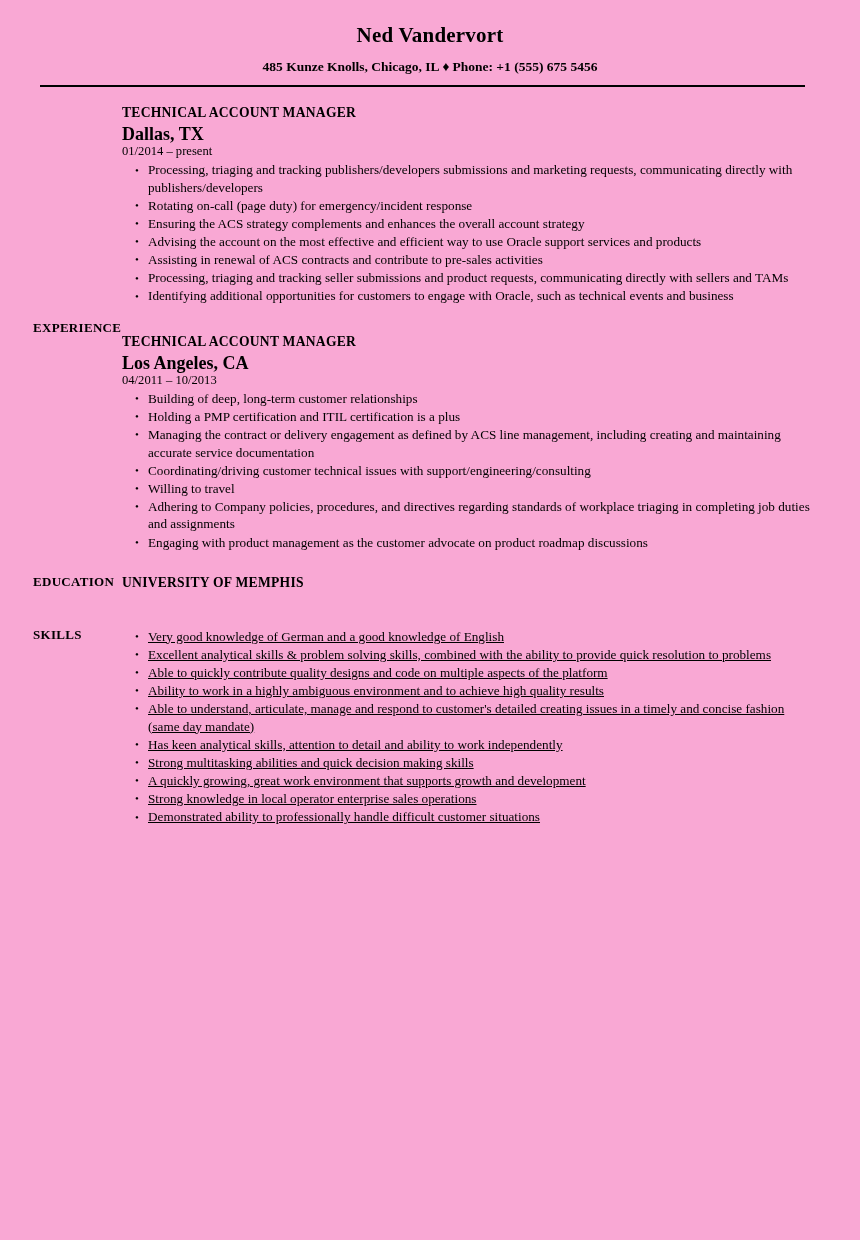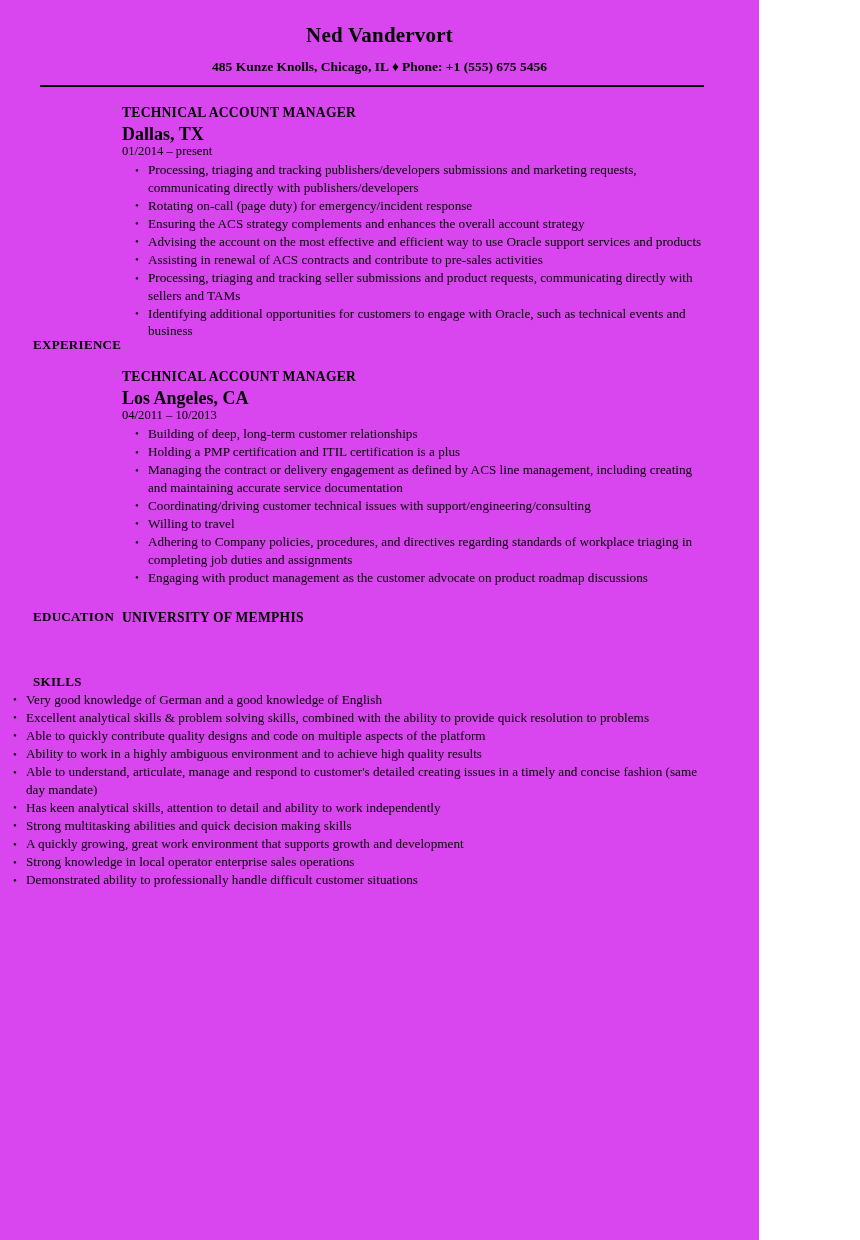--- a/index.html
+++ b/index.html
@@ -9,23 +9,23 @@
   }
   body {
     width: 860px;
     height: 1240px;
     font-family: "Liberation Serif", "DejaVu Serif", serif;
     color: #000000;
     -webkit-font-smoothing: none;
   }
   .page {
     position: relative;
-    width: 759px;
+    width: 860px;
     height: 1240px;
-    background: #d946ef;
+    background: #f9a8d4;
     box-sizing: border-box;
   }
 
   
   .header {
     padding-top: 22px;
   }
   .cand-name {
     text-align: center;
     font-size: 21px;
@@ -64,21 +64,21 @@
     letter-spacing: 0.3px;
     line-height: 16px;
   }
   .sec-body {
     flex: 1;
     padding-right: 46px;
   }
 
   #experience-section { margin-top: 17px; align-items: center; }
   #education-section  { margin-top: 23px; }
-  #skills-section     { margin-top: 48px; flex-direction: column; }
+  #skills-section     { margin-top: 36px; }
 
   
   .job + .job { margin-top: 28px; }
 
   .job-title {
     font-size: 13.6px;
     font-weight: bold;
     letter-spacing: 0.25px;
     line-height: 17px;
   }
@@ -123,21 +123,21 @@
     letter-spacing: 0.25px;
     line-height: 17px;
   }
   .edu-degree {
     font-size: 12.8px;
     font-weight: bold;
     line-height: 16px;
     margin-top: 4px;
   }
 
-  #skills-section ul.bullets { margin-top: 0; }
+  #skills-section ul.bullets { margin-top: 0; text-decoration: underline; }
   #skills-section .sec-body { padding-right: 42px; }
 </style>
 </head>
 <body>
 
 <div class="page">
 
   <div class="header">
     <div class="cand-name">Ned Vandervort</div>
     <div class="cand-contact">

